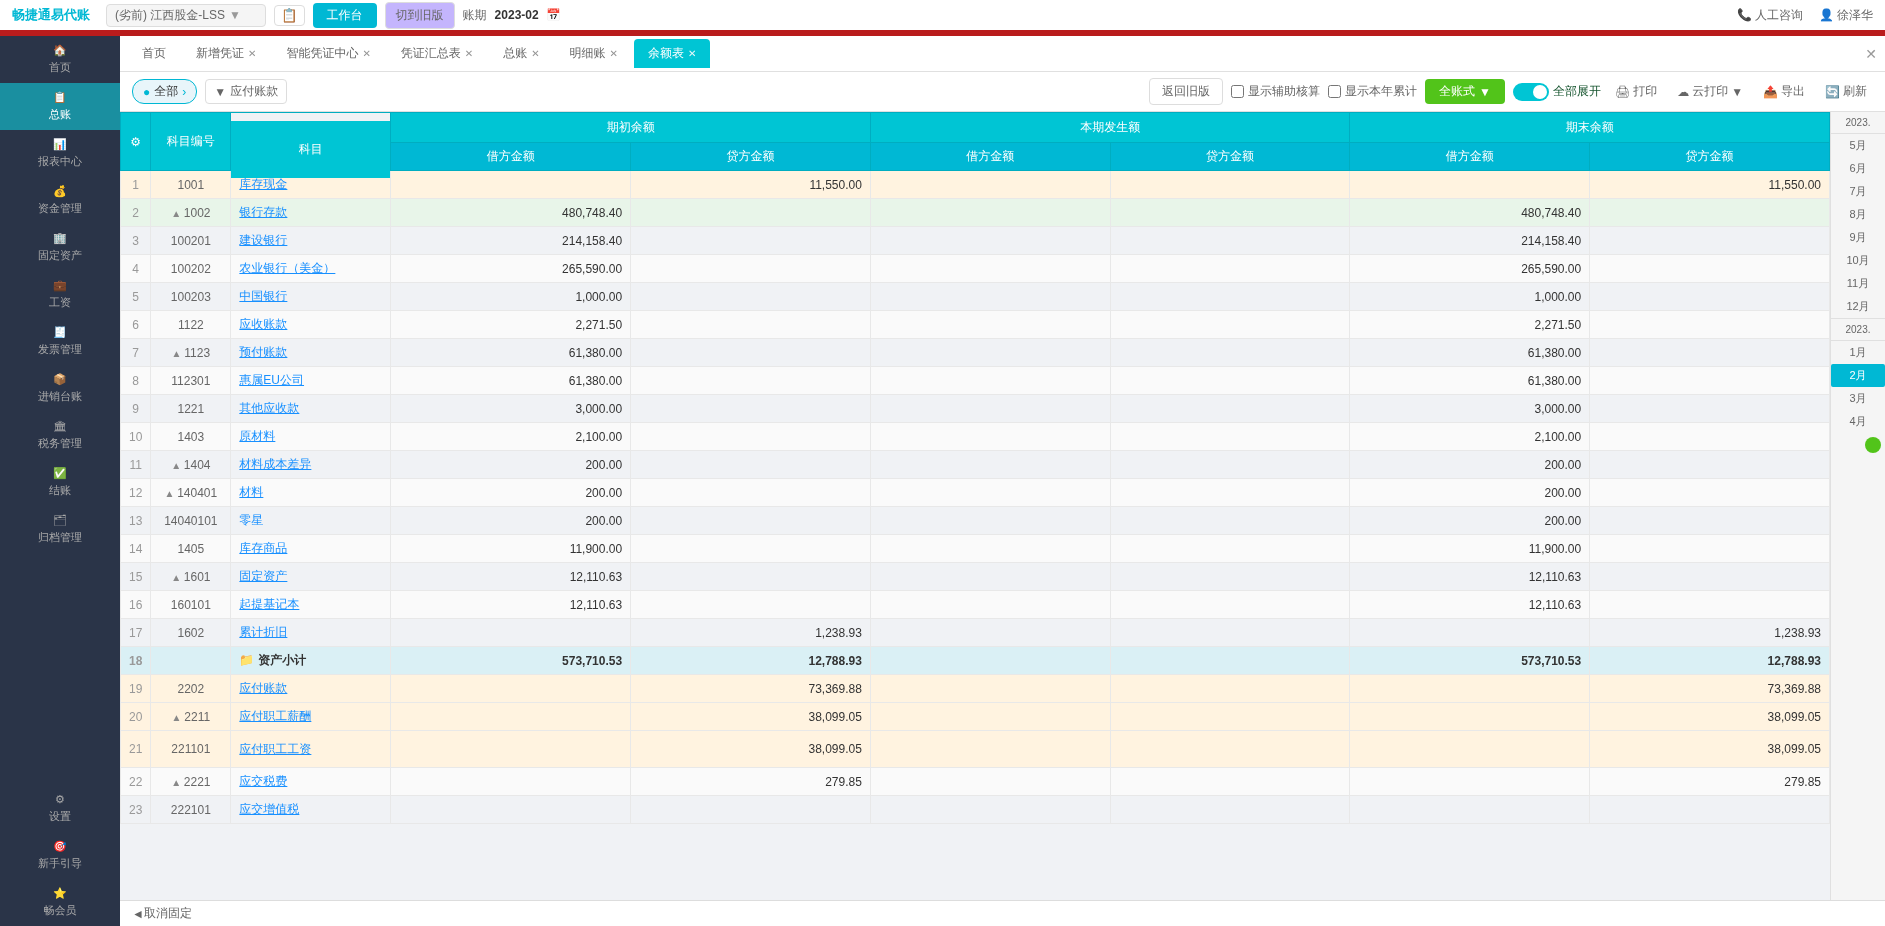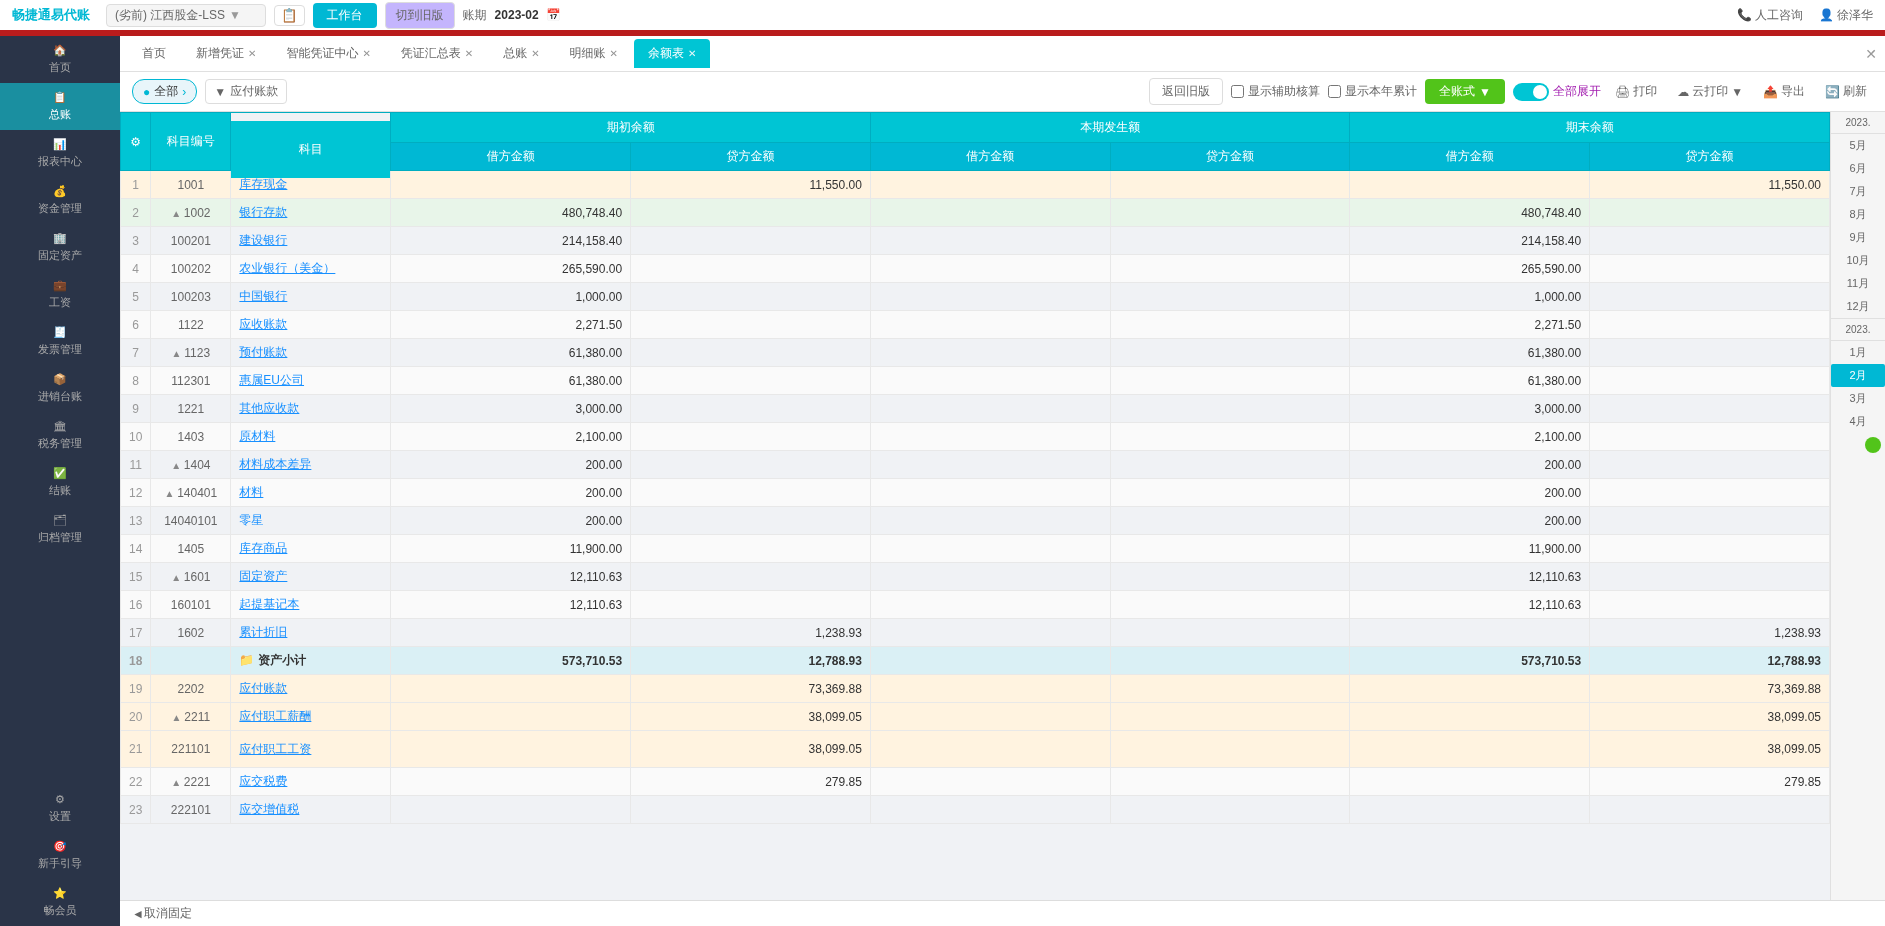--- a/index.html
+++ b/index.html
@@ -154,21 +154,21 @@
           <span>显示本年累计</span>
         </label>
         <button style="background:#52c41a;color:#fff;border:none;border-radius:4px;padding:4px 14px;cursor:pointer;font-size:12px;display:flex;align-items:center;gap:4px;">
           <span>全账式</span>
           <span>▼</span>
         </button>
         <div style="display:flex;align-items:center;gap:4px;cursor:pointer;">
           <div style="width:36px;height:18px;background:#00c5d4;border-radius:9px;position:relative;">
             <div style="width:14px;height:14px;background:#fff;border-radius:50%;position:absolute;top:2px;right:2px;"></div>
           </div>
-          <span style="font-size:12px;color:#a21caf;">全部展开</span>
+          <span style="font-size:12px;color:#14532d;">全部展开</span>
         </div>
         <div style="display:flex;align-items:center;gap:3px;cursor:pointer;font-size:12px;color:#666;padding:4px 6px;">
           <span>🖨</span>
           <span>打印</span>
         </div>
         <div style="display:flex;align-items:center;gap:3px;cursor:pointer;font-size:12px;color:#666;padding:4px 6px;">
           <span>☁</span>
           <span>云打印</span>
           <span>▼</span>
         </div>

